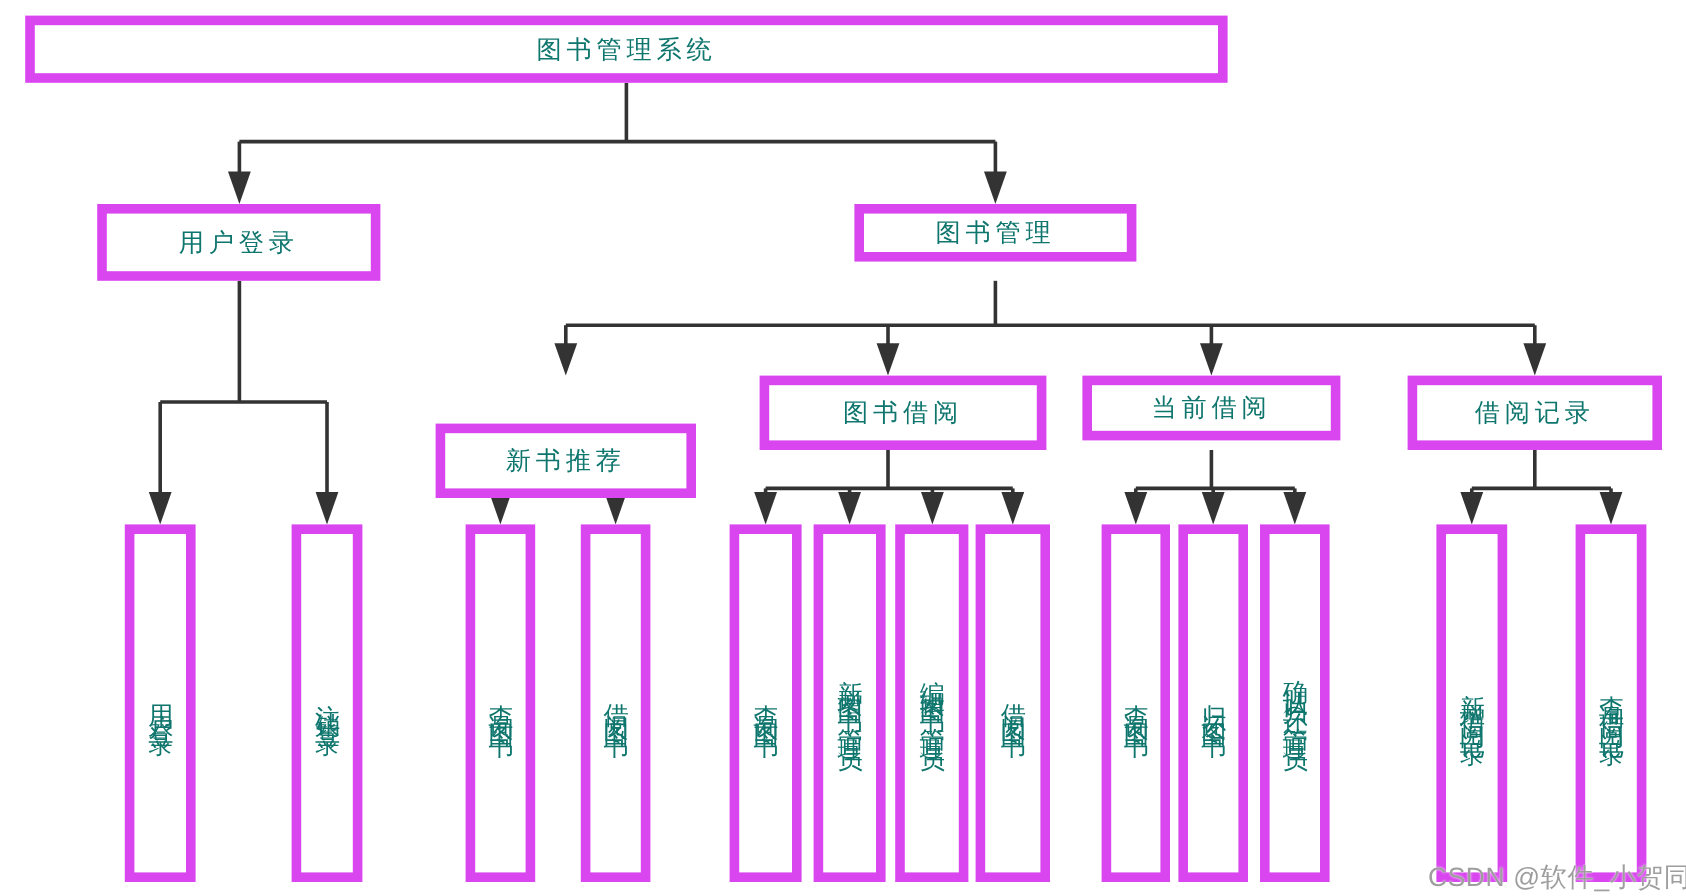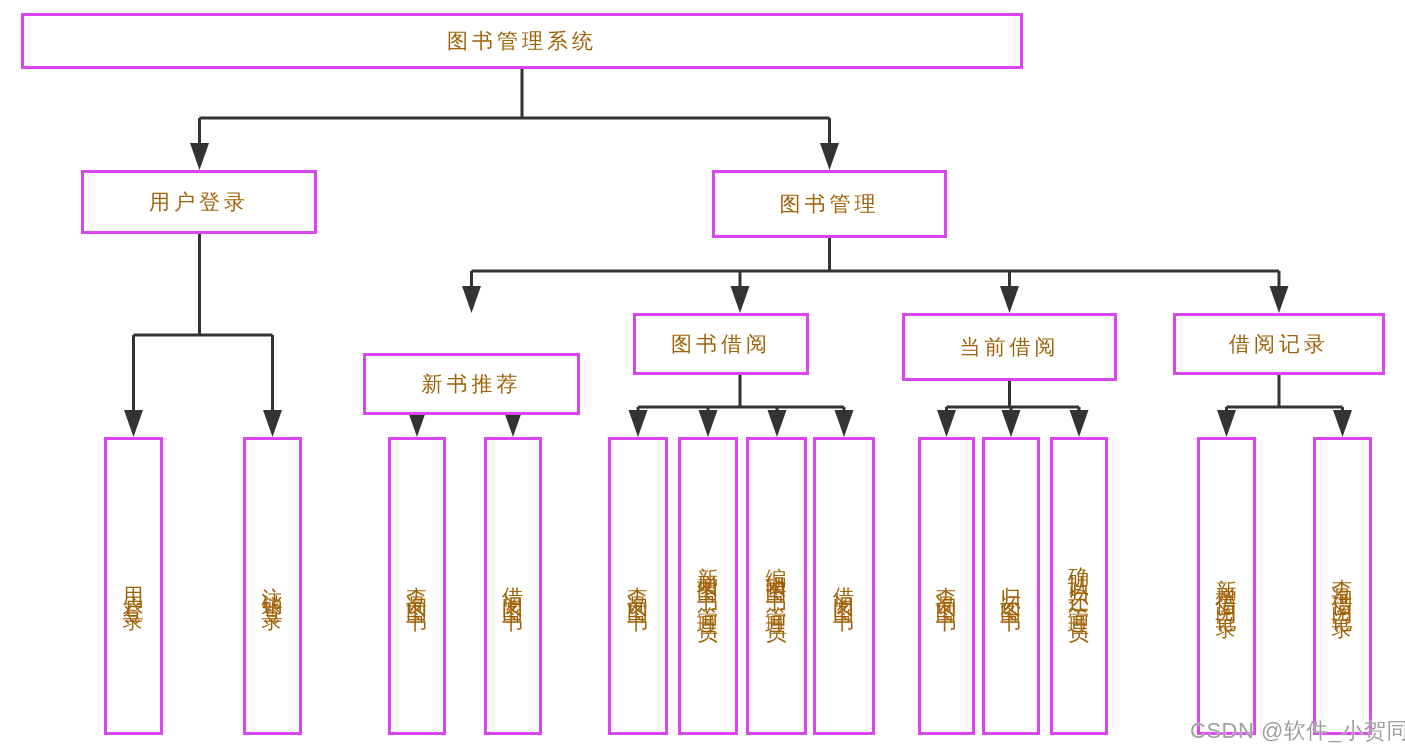--- a/index.html
+++ b/index.html
@@ -16,23 +16,23 @@
     overflow: hidden;
   }
   .connector-layer {
     position: absolute;
     left: 0; top: 0;
     z-index: 0;
   }
   .node {
     position: absolute;
     box-sizing: border-box;
-    border: 3px solid #d946ef;
+    border: 8px solid #d946ef;
     background: #ffffff;
-    color: #a16207;
+    color: #0f766e;
     display: flex;
     align-items: center;
     justify-content: center;
     z-index: 1;
   }
   .hnode {
     font-size: 21px;
     letter-spacing: 4px;
     white-space: nowrap;
   }
@@ -122,25 +122,25 @@
       <path d="M1001.5 410 L1020.5 410 L1011 437 Z"></path>
       <path d="M1069.5 410 L1088.5 410 L1079 437 Z"></path>
       <path d="M1217 410 L1236 410 L1226.5 437 Z"></path>
       <path d="M1333 410 L1352 410 L1342.5 437 Z"></path>
     </g>
   </svg>
 
   <div class="node hnode" style="left:21px; top:13px; width:1002px; height:56px;">图书管理系统</div>
 
   <div class="node hnode" style="left:81px; top:170px; width:236px; height:64px;">用户登录</div>
-  <div class="node hnode" style="left:712px; top:170px; width:235px; height:68px;">图书管理</div>
+  <div class="node hnode" style="left:712px; top:170px; width:235px; height:48px;">图书管理</div>
 
   <div class="node hnode" style="left:363px; top:313px; width:217px; height:62px;margin-top:40px;">新书推荐</div>
-  <div class="node hnode" style="left:633px; top:313px; width:176px; height:62px;">图书借阅</div>
-  <div class="node hnode" style="left:902px; top:313px; width:215px; height:68px;text-align:right;">当前借阅</div>
+  <div class="node hnode" style="left:633px; top:313px; width:239px; height:62px;">图书借阅</div>
+  <div class="node hnode" style="left:902px; top:313px; width:215px; height:54px;text-align:right;">当前借阅</div>
   <div class="node hnode" style="left:1173px; top:313px; width:212px; height:62px;">借阅记录</div>
 
   <div class="node vnode" style="left:104px; top:437px; width:59px; height:298px;">用户登录</div>
   <div class="node vnode" style="left:243px; top:437px; width:59px; height:298px;">注销登录</div>
 
   <div class="node vnode" style="left:388px; top:437px; width:58px; height:298px;">查询图书</div>
   <div class="node vnode" style="left:484px; top:437px; width:58px; height:298px;">借阅图书</div>
 
   <div class="node vnode" style="left:608px; top:437px; width:60px; height:298px;">查询图书</div>
   <div class="node vnode" style="left:678px; top:437px; width:60px; height:298px;">新增图书（管理员）</div>

